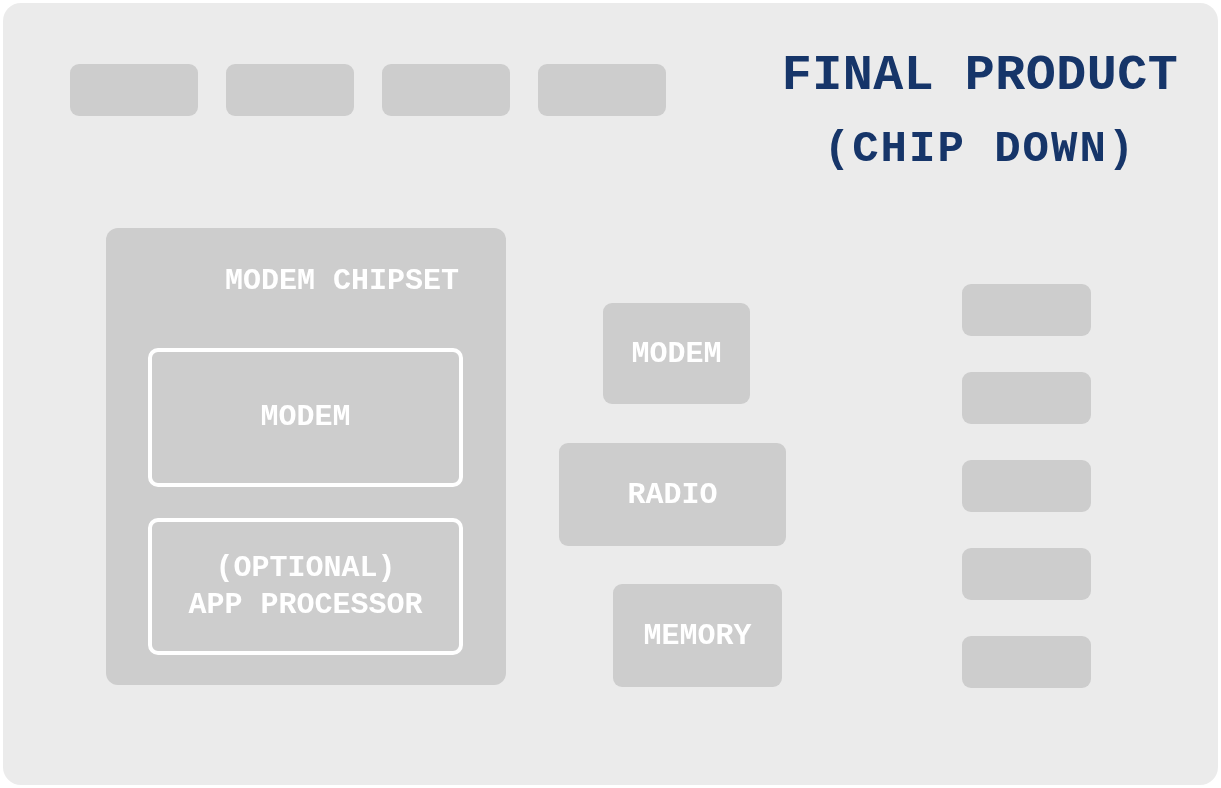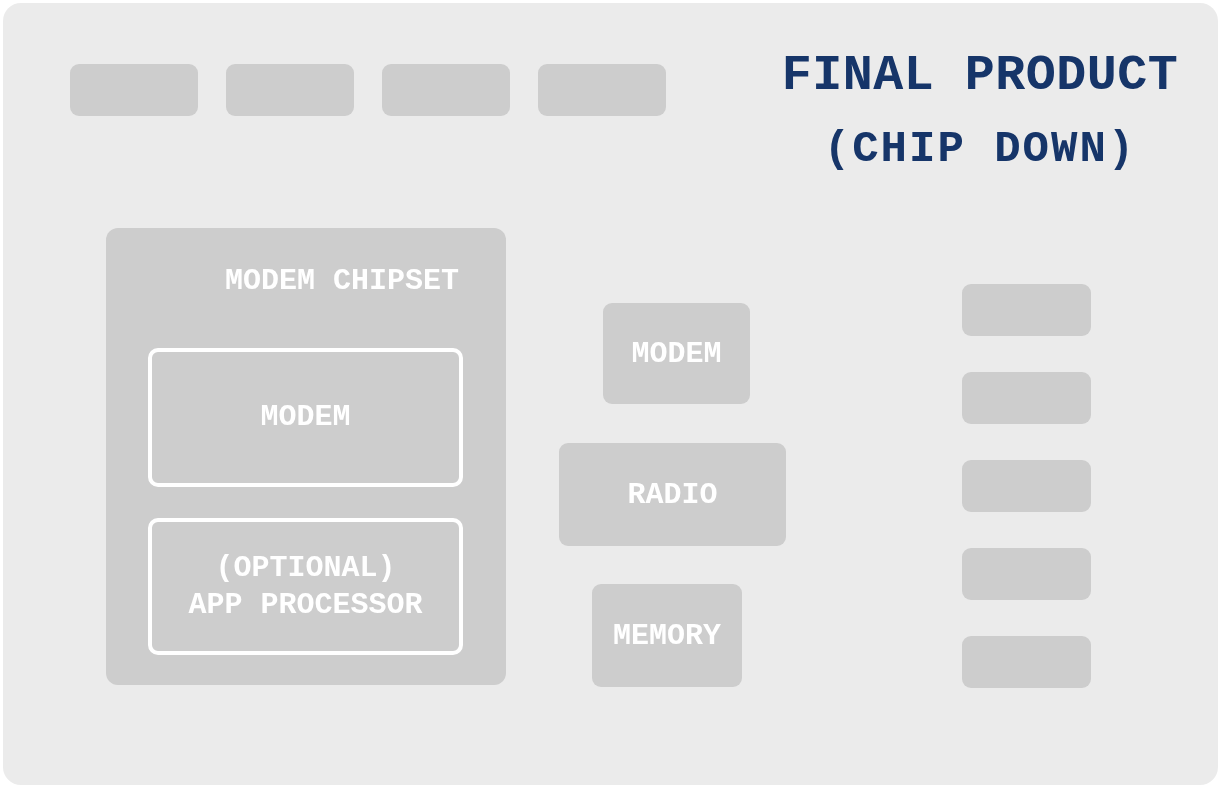--- a/index.html
+++ b/index.html
@@ -40,21 +40,21 @@
     position: absolute; left: 42px; width: 315px;
     border: 4px solid #ffffff; border-radius: 10px;
     display: flex; flex-direction: column; align-items: center; justify-content: center;
     font-size: 30px; line-height: 37px; text-align: center; color: #ffffff;
   }
   .inner-box.modem { top: 120px; height: 139px; }
   .inner-box.app   { top: 290px; height: 137px; }
 
   .pmic   { position: absolute; left: 603px; top: 303px; width: 147px; height: 101px; }
   .rf     { position: absolute; left: 559px; top: 443px; width: 227px; height: 103px; text-align: center; }
-  .memory { position: absolute; left: 592px; top: 584px; width: 150px; height: 103px; }
+  .memory { position: absolute; left: 613px; top: 584px; width: 169px; height: 103px; }
 </style>
 </head>
 <body>
 
 <div class="board"></div>
 
 <div class="top-row">
     <div class="chip"></div>
     <div class="chip"></div>
     <div class="chip"></div>

